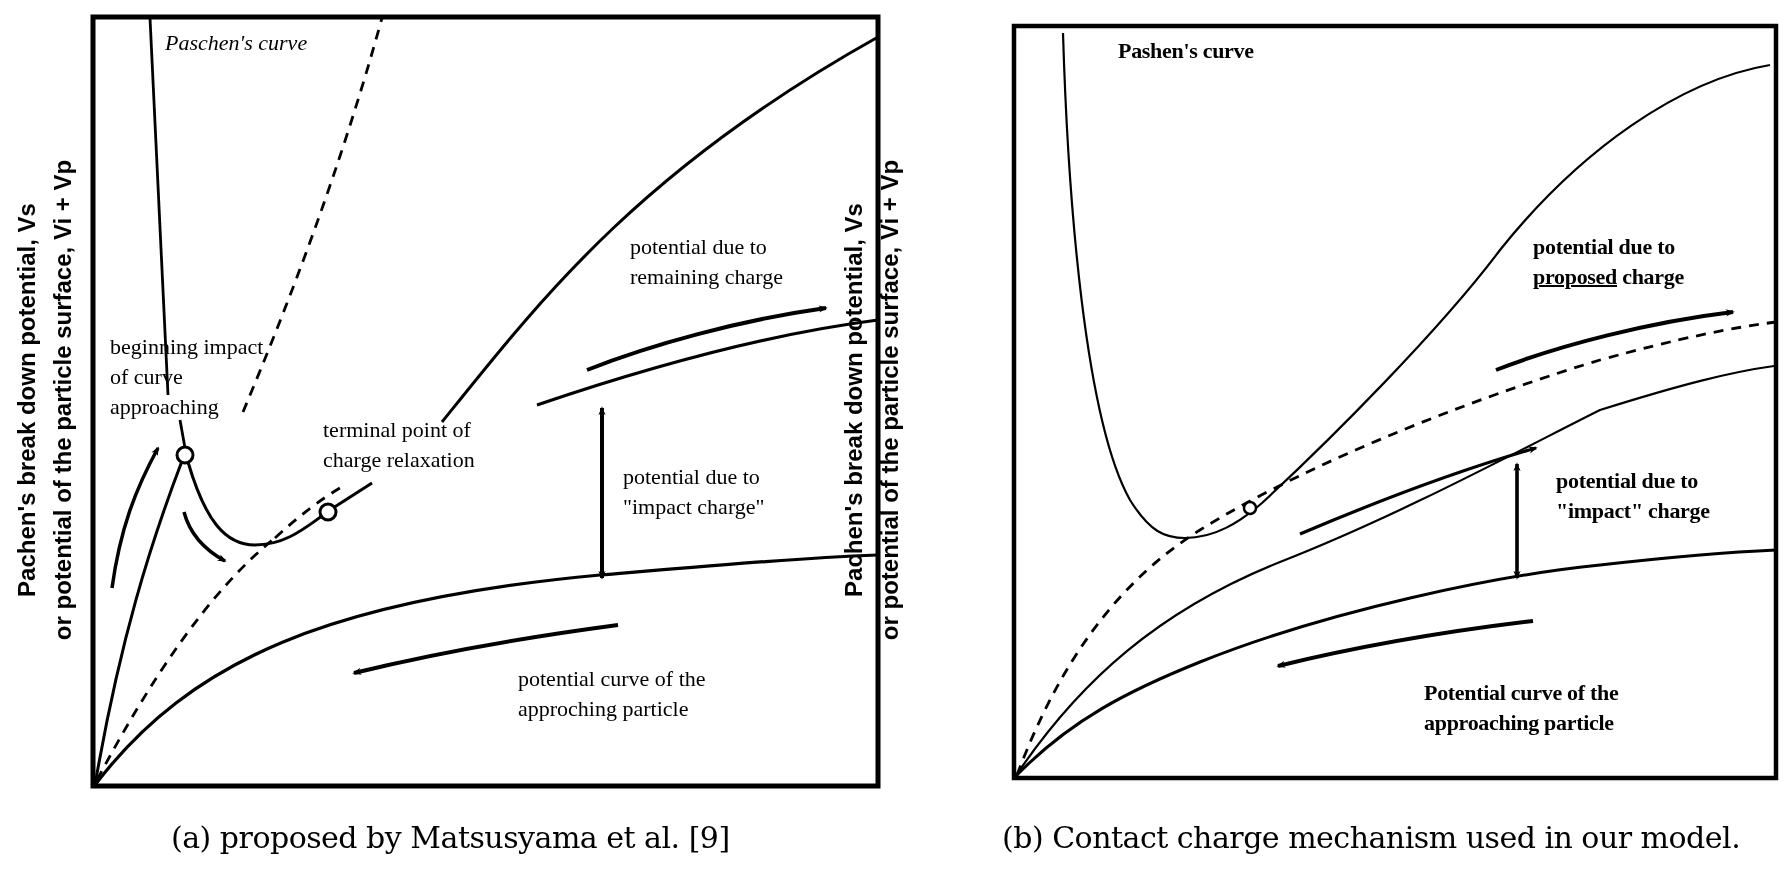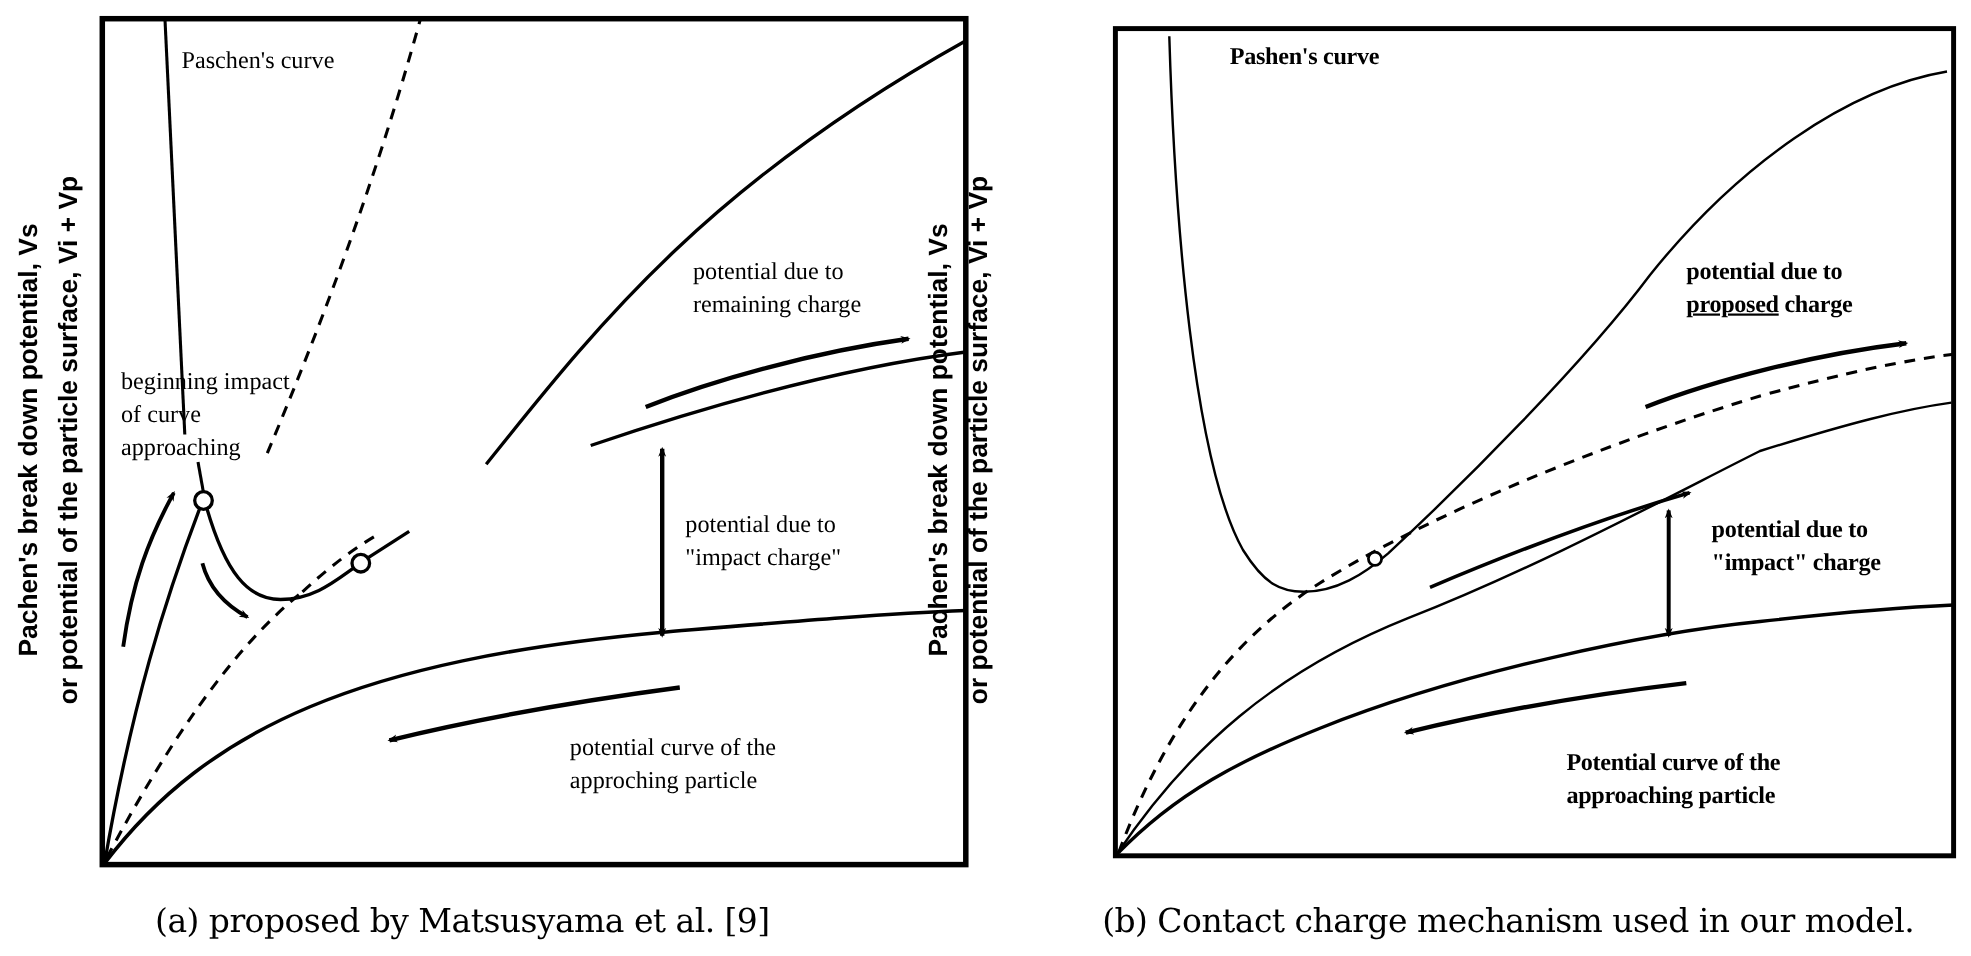--- a/index.html
+++ b/index.html
@@ -57,45 +57,49 @@
     <path d="M587,370 C650,345 740,320 826,308" fill="none" stroke="#000" stroke-width="4" marker-end="url(#ahA)"></path>
     <path d="M602,408 L602,578" fill="none" stroke="#000" stroke-width="4" marker-start="url(#ahA)" marker-end="url(#ahA)"></path>
     <path d="M618,625 C520,638 440,652 354,673" fill="none" stroke="#000" stroke-width="4" marker-end="url(#ahA)"></path>
   </svg>
 
   <div class="ylabel" style="left:-255px; top:364px; transform: rotate(-90deg);">
     <div>Pachen's break down potential, Vs</div>
     <div>or potential of the particle surface, Vi + Vp</div>
   </div>
 
-  <div class="annot" style="left:165px; top:40px;">Paschen's curve</div>
+  <div class="annot" style="left:165px; top:28px;font-style:italic;">Paschen's curve</div>
 
   <div class="annot" style="left:110px; top:332px;">
     <div>beginning impact</div>
     <div>of curve</div>
     <div>approaching</div>
   </div>
 
+  <div class="annot" style="left:323px; top:415px;">
+    <div>terminal point of</div>
+    <div>charge relaxation</div>
+  </div>
 
   <div class="annot" style="left:630px; top:232px;">
     <div>potential due to</div>
     <div>remaining charge</div>
   </div>
 
   <div class="annot" style="left:623px; top:462px;">
     <div>potential due to</div>
     <div>"impact charge"</div>
   </div>
 
   <div class="annot" style="left:518px; top:664px;">
     <div>potential curve of the</div>
     <div>approching particle</div>
   </div>
 
-  <div class="caption" style="left:141px;">(a) proposed by Matsusyama et al. [9]</div>
+  <div class="caption" style="left:171px;">(a) proposed by Matsusyama et al. [9]</div>
 </div>
 
 <div id="panel-b" class="panel">
   <svg class="plot" width="896" height="869" viewBox="896 0 896 869">
     <defs>
       <marker id="ahB" viewBox="0 0 20 20" refX="16" refY="10" markerWidth="9" markerHeight="9" orient="auto-start-reverse" markerUnits="userSpaceOnUse">
         <path d="M0,2 L20,10 L0,18 L6,10 Z" fill="#000"></path>
       </marker>
     </defs>
     <rect x="1014" y="26" width="762" height="752" fill="none" stroke="#000" stroke-width="4.5"></rect>

